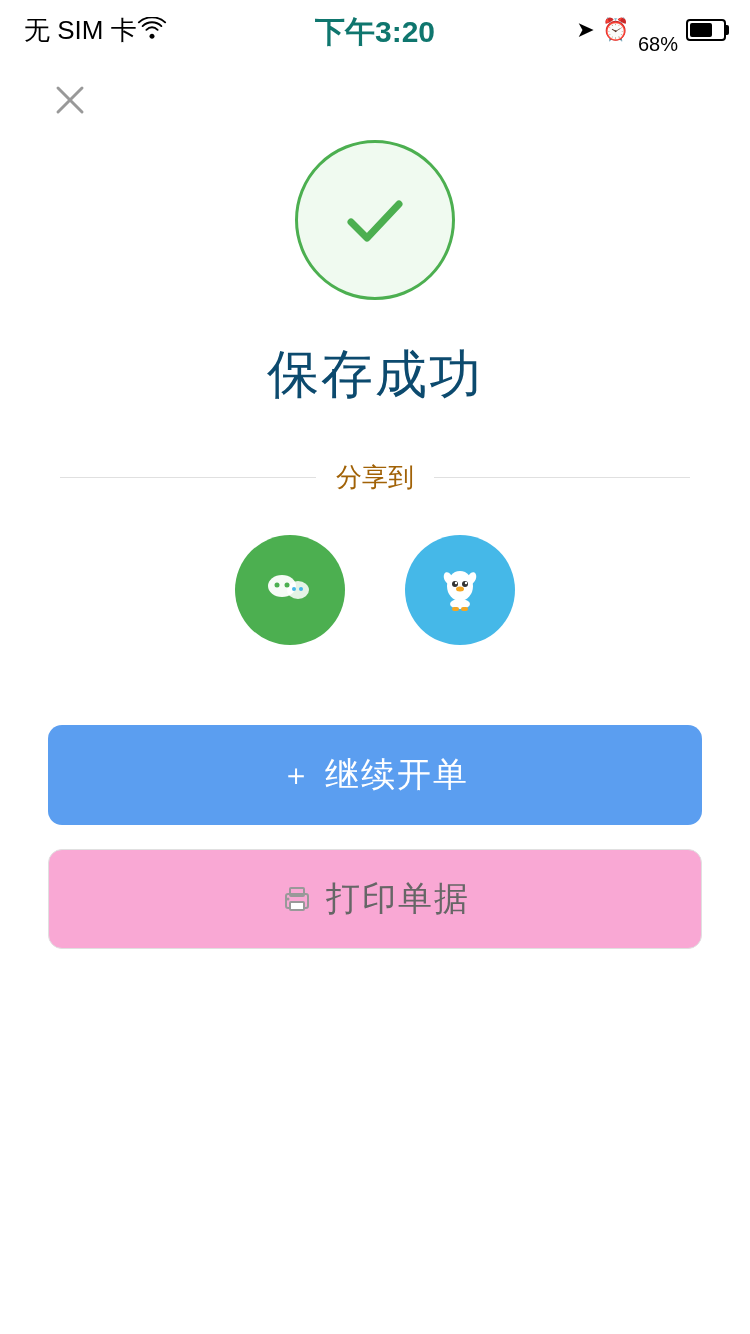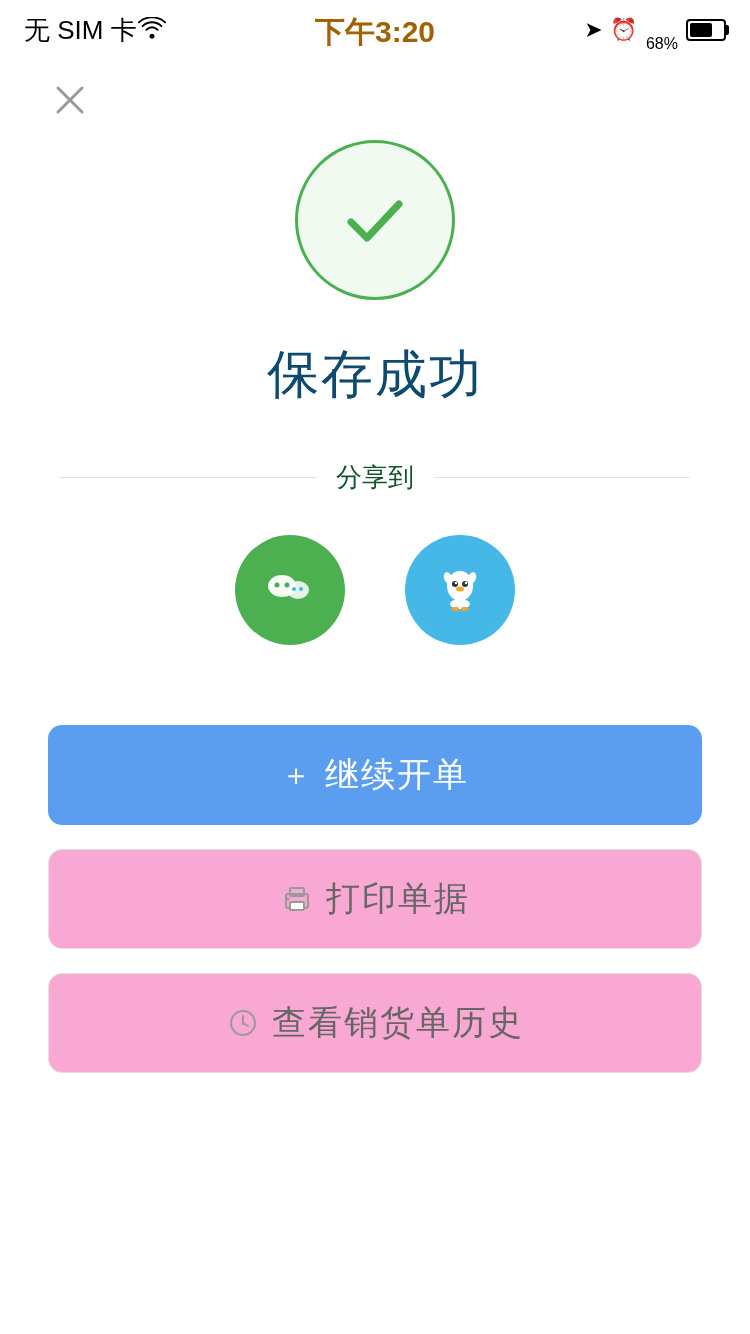--- a/index.html
+++ b/index.html
@@ -25,21 +25,21 @@
     .status-left {
       display: flex;
       align-items: center;
       font-size: 26px;
       color: #000;
       font-weight: 500;
     }
     .status-center {
       font-size: 30px;
       font-weight: 600;
-      color: #a16207;
+      color: #0f766e;
       position: absolute;
       left: 50%;
       transform: translateX(-50%);
       top: 12px;
     }
     .status-right {
       display: flex;
       align-items: center;
       gap: 8px;
       font-size: 24px;
@@ -130,21 +130,21 @@
       padding: 0 60px;
       margin-bottom: 40px;
     }
     .divider-line {
       flex: 1;
       height: 1px;
       background: #e0e0e0;
     }
     .divider-label {
       font-size: 26px;
-      color: #14532d;
+      color: #a16207;
       padding: 0 20px;
     }
 
     
     .share-icons {
       display: flex;
       gap: 60px;
       align-items: center;
       margin-bottom: 80px;
     }
@@ -223,21 +223,21 @@
         <path d="M1.5 3.5 C4.1 0.9 7.8 -0.5 12 -0.5 C16.2 -0.5 19.9 0.9 22.5 3.5" stroke="#000" stroke-width="1.5" fill="none" stroke-linecap="round"></path>
       </svg>
     </span>
   </div>
   <div class="status-center">下午3:20</div>
   <div class="status-right">
 
     <span style="font-size:22px;">➤</span>
 
     <span style="font-size:22px;">⏰</span>
-    <span style="font-size:16px;margin-top:28px;">68%</span>
+    <span style="font-size:20px;margin-top:28px;">68%</span>
     <div class="battery-icon">
       <div class="battery-fill"></div>
     </div>
   </div>
 </div>
 
 <div class="close-btn">
   <svg viewBox="0 0 36 36" fill="none" xmlns="http://www.w3.org/2000/svg">
     <line x1="6" y1="6" x2="30" y2="30" stroke="#999" stroke-width="3" stroke-linecap="round"></line>
     <line x1="30" y1="6" x2="6" y2="30" stroke="#999" stroke-width="3" stroke-linecap="round"></line>
@@ -308,25 +308,15 @@
         <svg width="34" height="34" viewBox="0 0 34 34" fill="none">
           <rect x="6" y="12" width="22" height="14" rx="2" stroke="#999" stroke-width="2"></rect>
           <rect x="10" y="6" width="14" height="8" rx="1" stroke="#999" stroke-width="2"></rect>
           <rect x="10" y="20" width="14" height="8" rx="1" fill="white" stroke="#999" stroke-width="2"></rect>
           <circle cx="8" cy="17" r="1.5" fill="#999"></circle>
         </svg>
       </span>
       <span>打印单据</span>
     </button>
 
-    <button class="btn-secondary">
-      <span class="btn-icon">
-        <svg width="34" height="34" viewBox="0 0 34 34" fill="none">
-          <circle cx="17" cy="17" r="12" stroke="#999" stroke-width="2"></circle>
-          <line x1="17" y1="10" x2="17" y2="18" stroke="#999" stroke-width="2" stroke-linecap="round"></line>
-          <line x1="17" y1="17" x2="22" y2="20" stroke="#999" stroke-width="2" stroke-linecap="round"></line>
-        </svg>
-      </span>
-      <span>查看销货单历史</span>
-    </button>
   </div>
 
 </div>
 
 </body></html>

